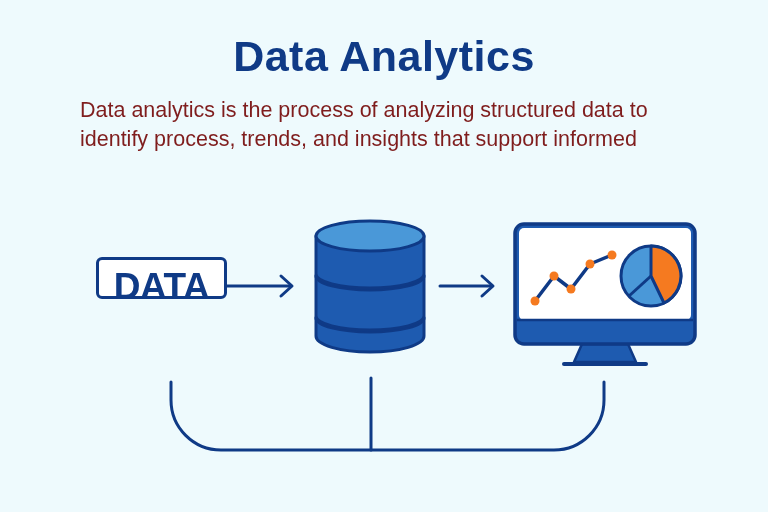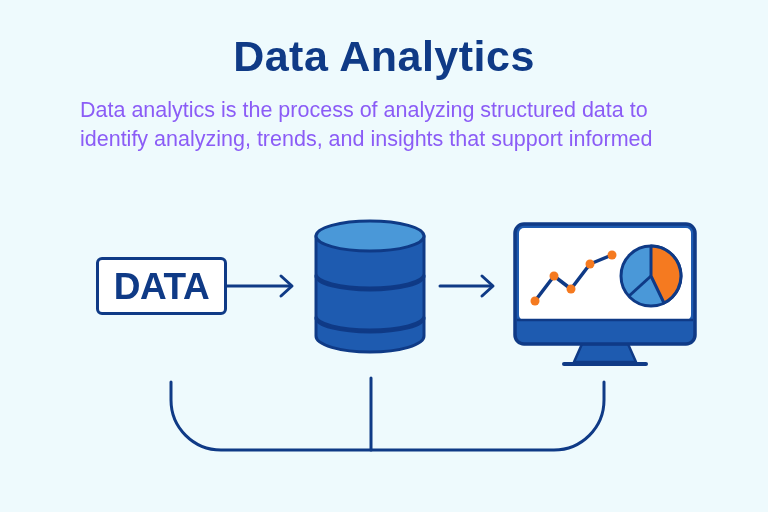--- a/index.html
+++ b/index.html
@@ -8,40 +8,40 @@
     background:#EEFAFD;
     font-family: "Liberation Sans", "DejaVu Sans", sans-serif;
     position:relative;
   }
   .title {
     position:absolute; left:0; top:32px; width:768px; text-align:center;
     font-size:43px; font-weight:bold; color:#0F3A86; letter-spacing:0.5px;
   }
   .desc {
     position:absolute; left:80px; top:96px; width:640px;
-    font-size:21.5px; line-height:29px; color:#8b5cf6;
+    font-size:21.5px; line-height:29px; color:#7f1d1d;
   }
   .desc span { display:block; white-space:nowrap; }
   svg.diagram { position:absolute; left:0; top:0; }
   .data-box {
-    position:absolute; left:96px; top:257px; width:131px; height:58px;
+    position:absolute; left:96px; top:257px; width:131px; height:42px;
     box-sizing:border-box; border:3px solid #0F3A86; border-radius:6px;
     background:#FFFFFF; color:#0F3A86;
     font-size:37px; font-weight:bold; text-align:center; line-height:53px;
     letter-spacing:-0.5px;
   }
 </style>
 </head>
 <body>
 
 <div class="title">Data Analytics</div>
 
 <div class="desc">
   <span>Data analytics is the process of analyzing structured data to</span>
-  <span>identify analyzing, trends, and insights that support informed</span>
+  <span>identify process, trends, and insights that support informed</span>
 </div>
 
 <svg class="diagram" width="768" height="512" viewBox="0 0 768 512">
 
   <g stroke="#0F3A86" stroke-width="3" fill="none" stroke-linecap="round" stroke-linejoin="round">
     <line x1="227" y1="286" x2="291" y2="286"></line>
     <polyline points="281,276 292,286 281,296"></polyline>
   </g>
 
   <g stroke="#0F3A86" stroke-width="3" stroke-linejoin="round">

